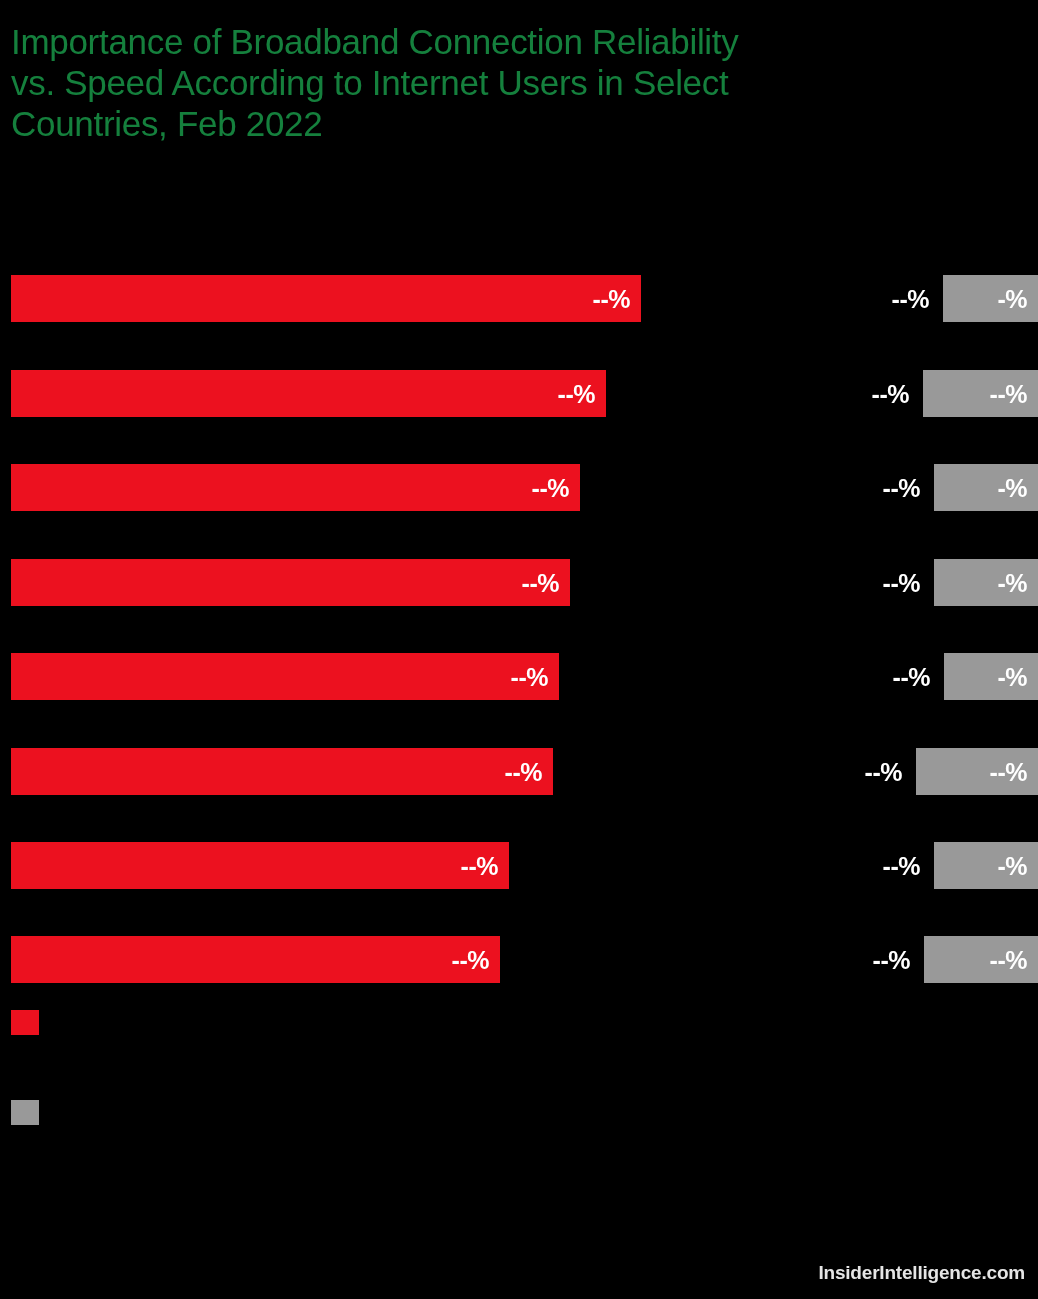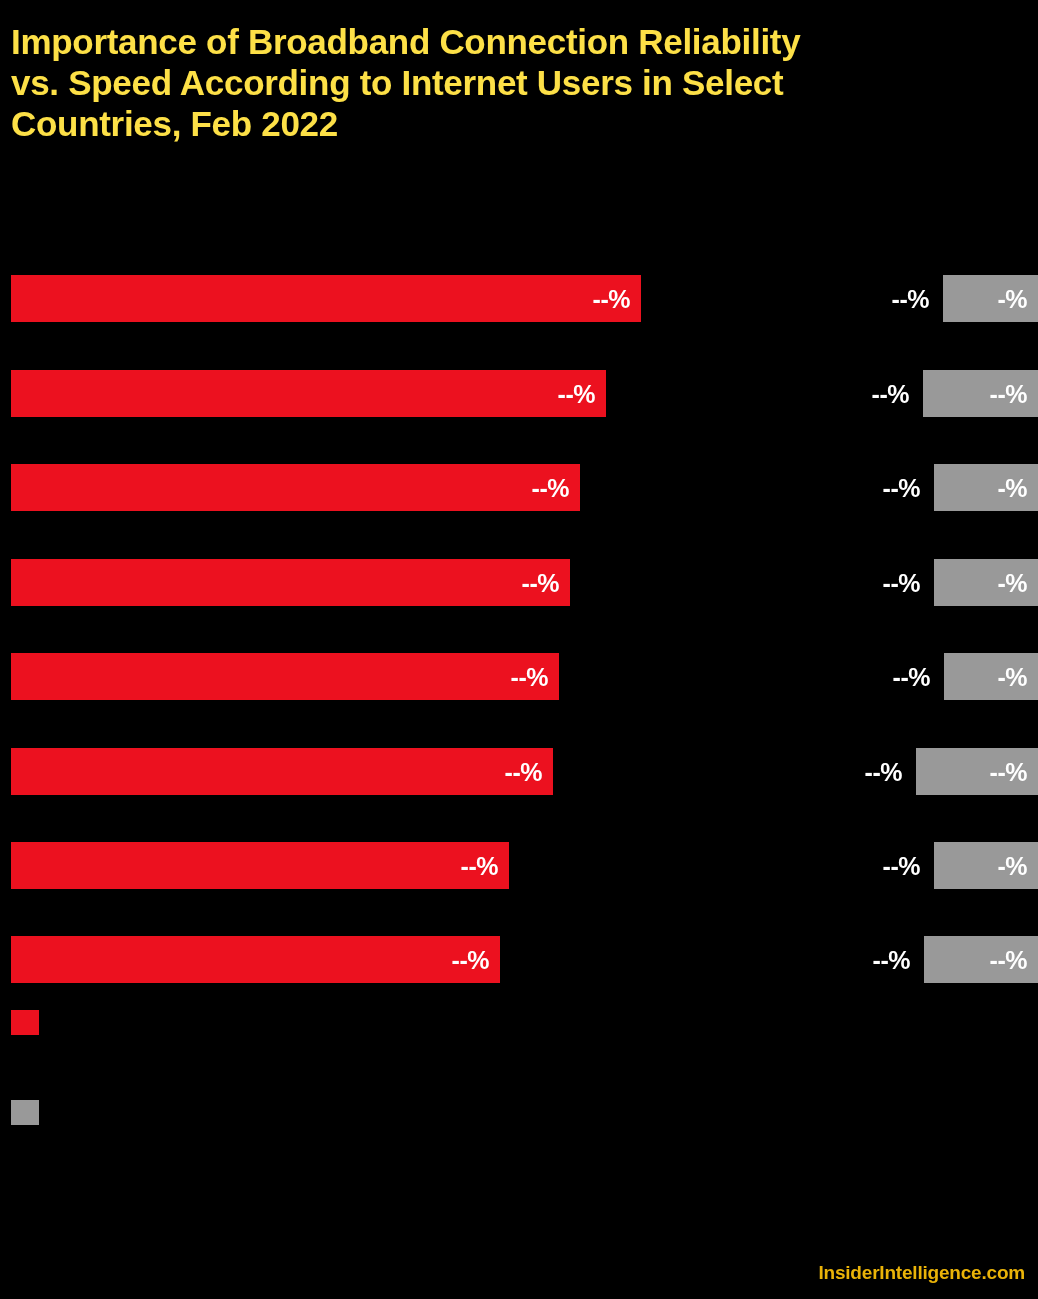--- a/index.html
+++ b/index.html
@@ -15,24 +15,24 @@
     font-family: "Liberation Sans", sans-serif;
     -webkit-font-smoothing: antialiased;
   }
 
   
   #chart-title {
     position: absolute;
     left: 11px;
     top: 21px;
     width: 980px;
-    color: #fde047;
+    color: #15803d;
     font-family: "Liberation Sans", sans-serif;
     font-size: 35px;
-    font-weight: 700;
+    font-weight: 400;
     line-height: 41px;
     letter-spacing: -0.3px;
     white-space: pre-line;
   }
 
   
   #plot-area {
     position: absolute;
     left: 0;
     top: 0;
@@ -139,21 +139,21 @@
     font-size: 14px;
     line-height: 19px;
     white-space: pre-line;
   }
 
   
   #footer-brand {
     position: absolute;
     right: 13px;
     bottom: 17px;
-    color: #eab308;
+    color: #e5e5e5;
     font-size: 19px;
     font-weight: 700;
     letter-spacing: -0.2px;
     line-height: 1;
     white-space: nowrap;
   }
 </style>
 </head>
 <body>
 

